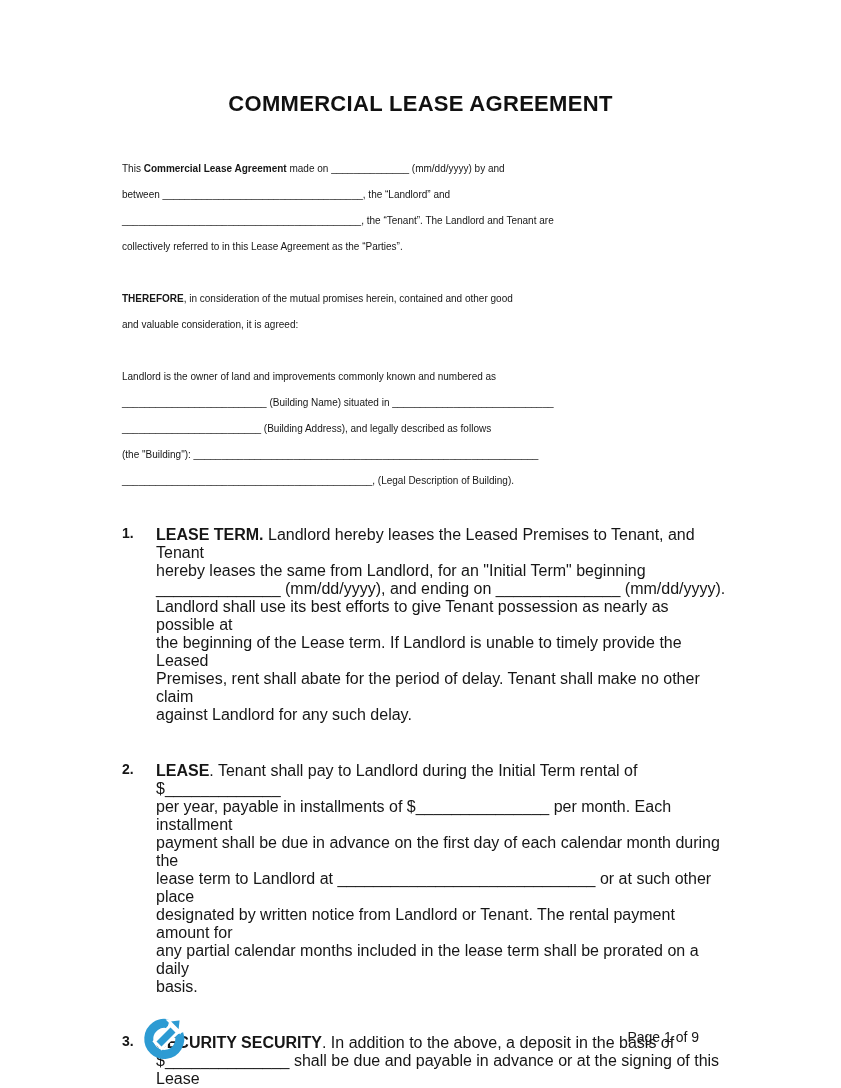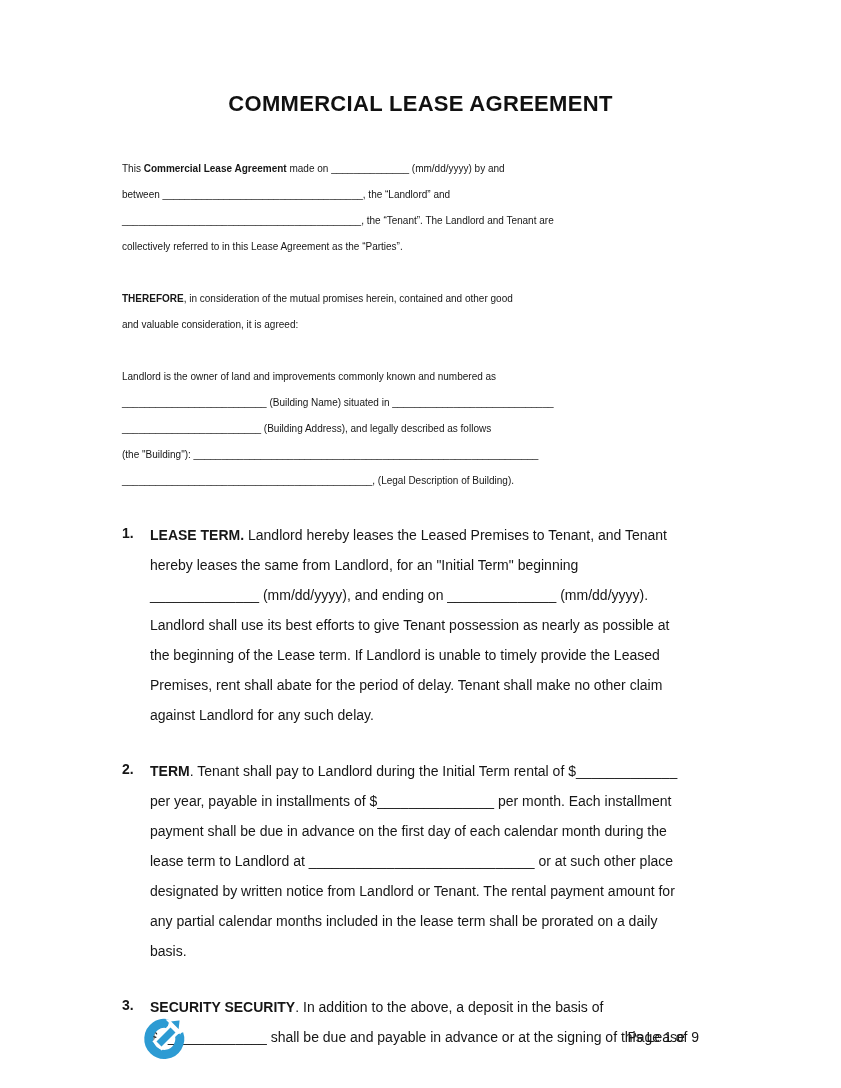--- a/index.html
+++ b/index.html
@@ -42,23 +42,23 @@
     margin: 0 0 26px 0;
   }
   .clause-num {
     flex: 0 0 28px;
     font-size: 14px;
     line-height: 26px;
     font-weight: bold;
   }
   .clause-body {
     flex: 1;
-    margin: 0;
-    font-size: 14px;
-    line-height: 30px;
+    margin: 6px;
+    font-size: 16px;
+    line-height: 18px;
     white-space: pre-wrap;
   }
   .footer-logo {
     position: absolute;
     left: 140px;
     top: 1012px;
     width: 48px;
     height: 48px;
   }
   .footer-page {
@@ -99,21 +99,21 @@
 hereby leases the same from Landlord, for an "Initial Term" beginning
 ______________ (mm/dd/yyyy), and ending on ______________ (mm/dd/yyyy).
 Landlord shall use its best efforts to give Tenant possession as nearly as possible at
 the beginning of the Lease term. If Landlord is unable to timely provide the Leased
 Premises, rent shall abate for the period of delay. Tenant shall make no other claim
 against Landlord for any such delay.</span></p>
     </div>
 
     <div class="clause">
       <span class="clause-num">2.</span>
-      <p class="clause-body"><span class="b">TERM</span><span>. Tenant shall pay to Landlord during the Initial Term rental of $_____________
+      <p class="clause-body"><span class="b">LEASE</span><span>. Tenant shall pay to Landlord during the Initial Term rental of $_____________
 per year, payable in installments of $_______________ per month. Each installment
 payment shall be due in advance on the first day of each calendar month during the
 lease term to Landlord at _____________________________ or at such other place
 designated by written notice from Landlord or Tenant. The rental payment amount for
 any partial calendar months included in the lease term shall be prorated on a daily
 basis.</span></p>
     </div>
 
     <div class="clause">
       <span class="clause-num">3.</span>

